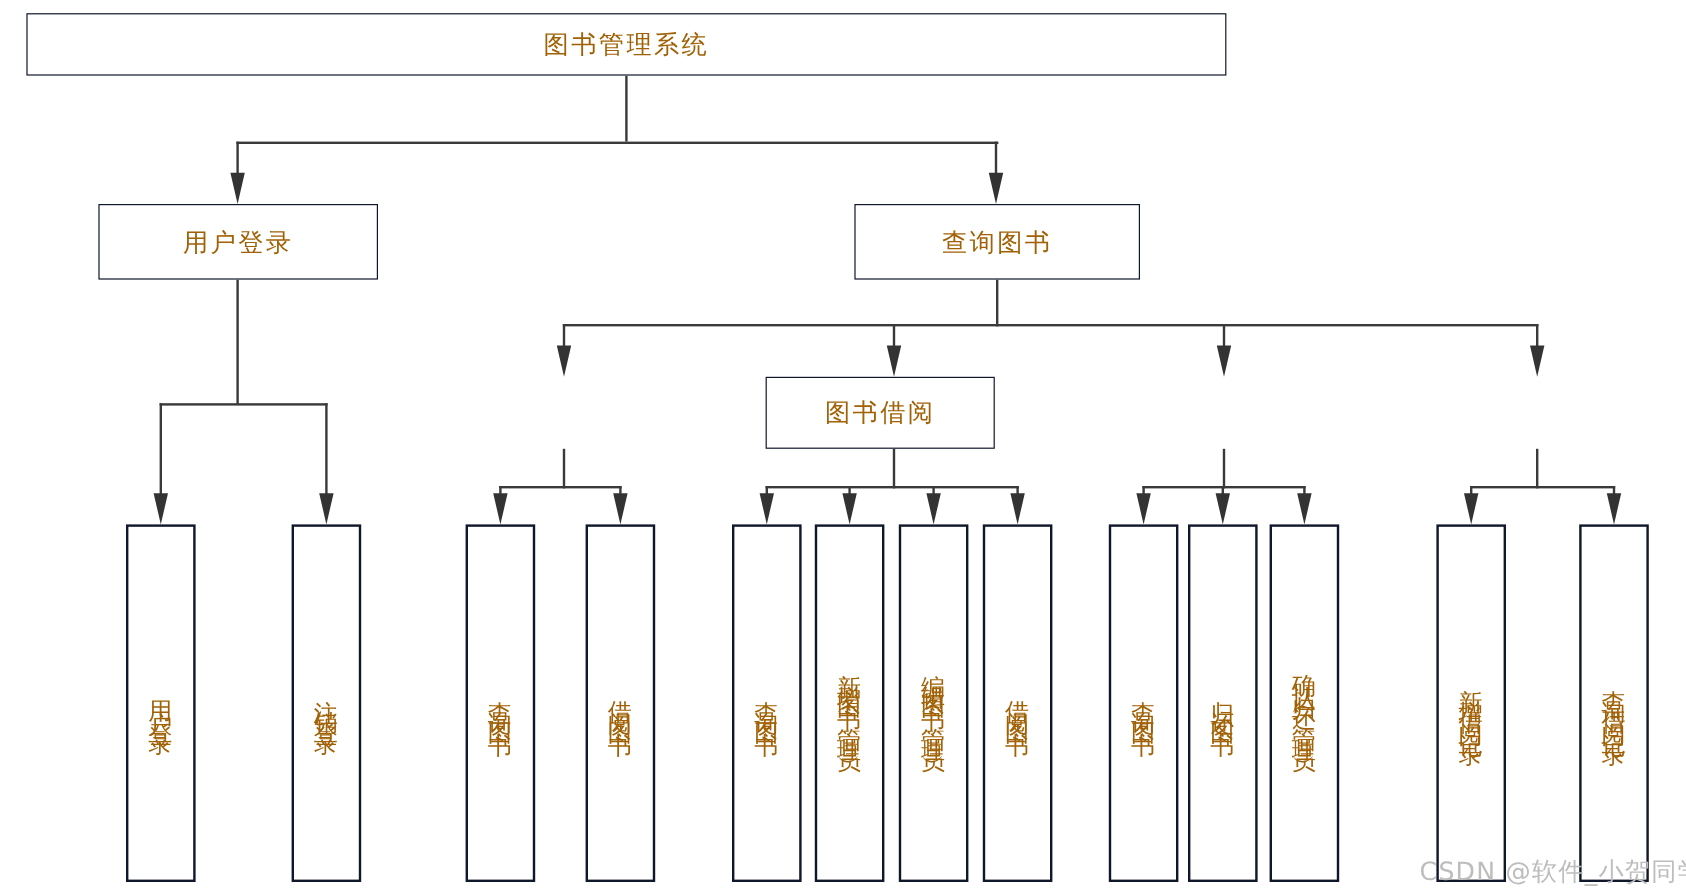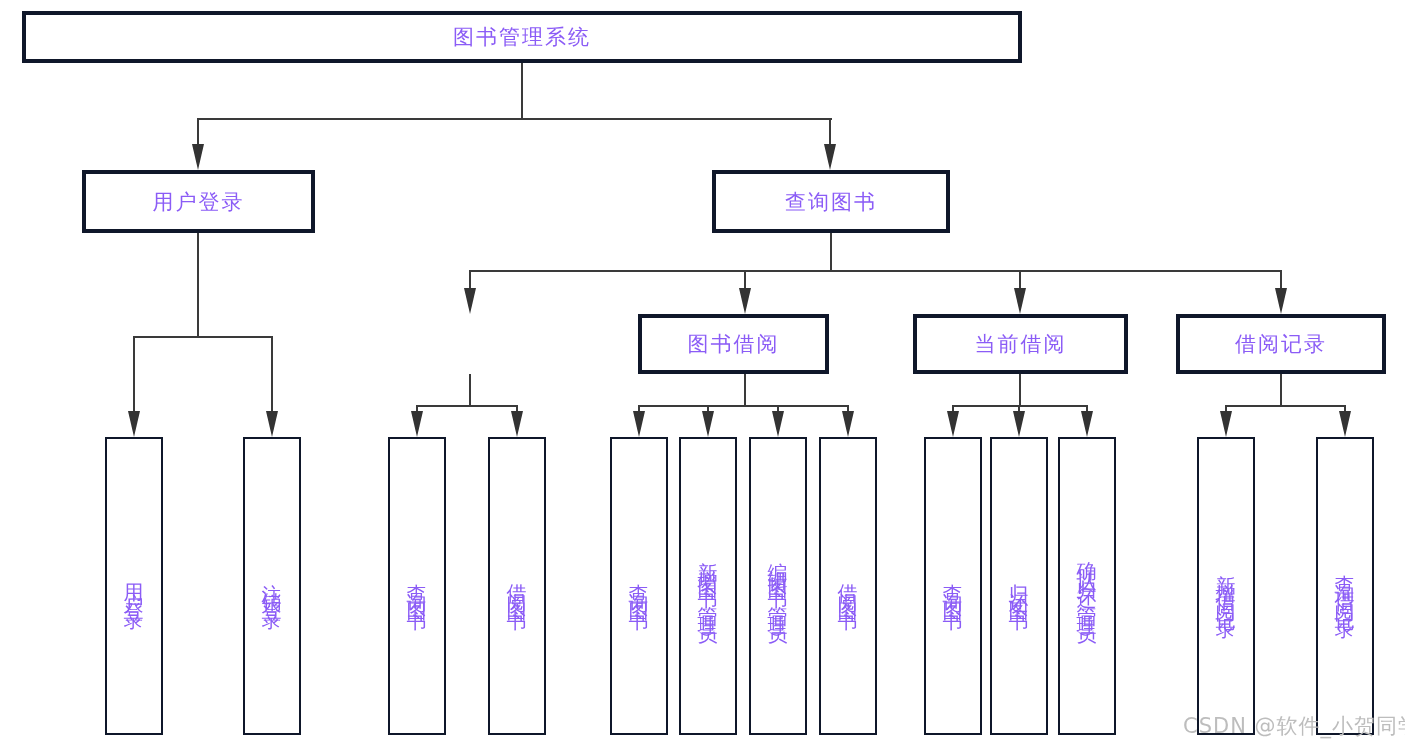--- a/index.html
+++ b/index.html
@@ -6,26 +6,26 @@
   #canvas{
     position:relative;
     width:1405px;height:747px;
     background:#ffffff;
     overflow:hidden;
     font-family:"DejaVu Sans","Liberation Sans",sans-serif;
   }
   .box{
     position:absolute;
     background:#ffffff;
-    border:4px solid #0f172a;
+    border:1px solid #0f172a;
     box-sizing:border-box;
     display:flex;
     align-items:center;
     justify-content:center;
-    color:#8b5cf6;
+    color:#a16207;
     z-index:2;
   }
   .box.h span{
     font-size:21px;
     letter-spacing:2px;
     white-space:nowrap;
   }
   .box.v{border-width:2px;}
   .box.v span{
     writing-mode:vertical-rl;
@@ -89,26 +89,20 @@
   <div class="arrow" style="left:464px;top:288px"></div>
   <div class="vline" style="left:744px;top:270px;height:20px"></div>
   <div class="arrow" style="left:739px;top:288px"></div>
   <div class="vline" style="left:1019px;top:270px;height:20px"></div>
   <div class="arrow" style="left:1014px;top:288px"></div>
   <div class="vline" style="left:1280px;top:270px;height:20px"></div>
   <div class="arrow" style="left:1275px;top:288px"></div>
 
   <div class="box h" style="left:638px;top:314px;width:191px;height:60px">
     <span>图书借阅</span>
-  </div>
-  <div class="box h" style="left:913px;top:314px;width:215px;height:60px">
-    <span>当前借阅</span>
-  </div>
-  <div class="box h" style="left:1176px;top:314px;width:210px;height:60px">
-    <span>借阅记录</span>
   </div>
 
   <div class="vline" style="left:469px;top:374px;height:33px"></div>
   <div class="hline" style="left:416px;top:405px;width:102px"></div>
   <div class="vline" style="left:416px;top:405px;height:8px"></div>
   <div class="arrow" style="left:411px;top:411px"></div>
   <div class="vline" style="left:516px;top:405px;height:8px"></div>
   <div class="arrow" style="left:511px;top:411px"></div>
 
   <div class="vline" style="left:744px;top:374px;height:33px"></div>

